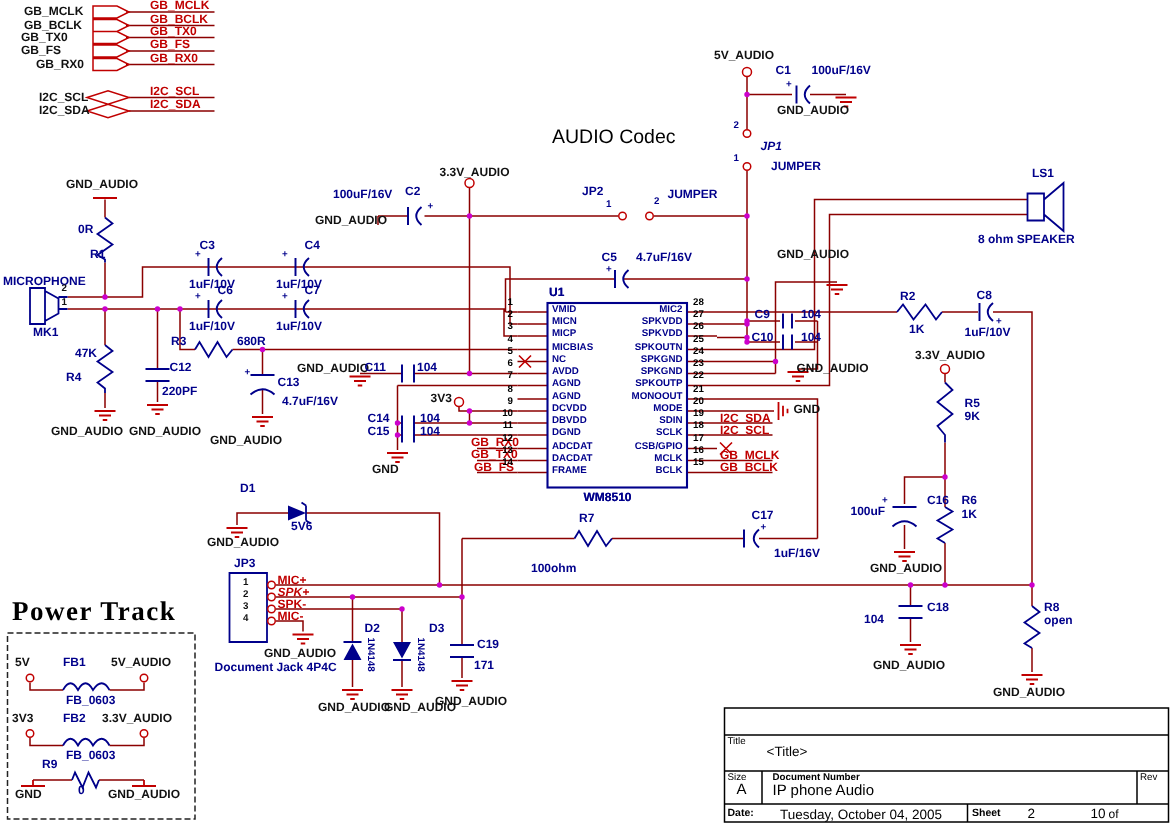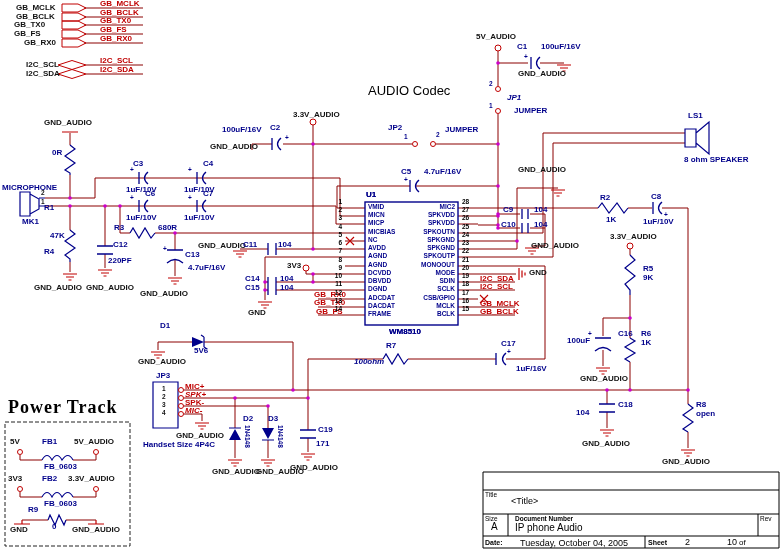--- a/index.html
+++ b/index.html
@@ -159,21 +159,21 @@
       <span class="lb red" style="left: 100px; top: 17px;">GB_TX0</span>
       <span class="lb red" style="left: 100px; top: 26px;">GB_FS</span>
       <span class="lb red" style="left: 100px; top: 35px;">GB_RX0</span>
       <span class="lb black" style="left: 26px; top: 61px;">I2C_SCL</span>
       <span class="lb black" style="left: 26px; top: 70px;">I2C_SDA</span>
       <span class="lb red" style="left: 100px; top: 57px;">I2C_SCL</span>
       <span class="lb red" style="left: 100px; top: 66px;">I2C_SDA</span>
       <span class="lb big" style="left: 368px; top: 84px;">AUDIO Codec</span>
       <span class="lb black" style="left: 44px; top: 119px;">GND_AUDIO</span>
       <span class="lb navy" style="left: 52px; top: 149px;">0R</span>
-      <span class="lb navy" style="left: 44px; top: 166px; margin-top: 38px;">R1</span>
+      <span class="lb navy" style="left: 60px; top: 166px;">R1</span>
       <span class="lb navy" style="left: 2px; top: 184px;">MICROPHONE</span>
       <span class="lb black sm" style="left: 41px; top: 190px;">2</span>
       <span class="lb black sm" style="left: 41px; top: 199px;">1</span>
       <span class="lb navy" style="left: 22px; top: 218px;">MK1</span>
       <span class="lb navy" style="left: 50px; top: 232px;">47K</span>
       <span class="lb navy" style="left: 44px; top: 248px;">R4</span>
       <span class="lb black" style="left: 34px; top: 284px;">GND_AUDIO</span>
       <span class="lb navy" style="left: 113px; top: 241px;">C12</span>
       <span class="lb navy" style="left: 108px; top: 257px;">220PF</span>
       <span class="lb black" style="left: 86px; top: 284px;">GND_AUDIO</span>
@@ -235,21 +235,21 @@
       <span class="lb red" style="left: 480px; top: 300px;">GB_MCLK</span>
       <span class="lb red" style="left: 480px; top: 308px;">GB_BCLK</span>
       <span class="lb black" style="left: 529px; top: 269px;">GND</span>
       <span class="lb black" style="left: 518px; top: 166px;">GND_AUDIO</span>
       <span class="lb navy" style="left: 503px; top: 206px;">C9</span>
       <span class="lb navy" style="left: 534px; top: 206px;">104</span>
       <span class="lb navy" style="left: 501px; top: 221px;">C10</span>
       <span class="lb navy" style="left: 534px; top: 221px;">104</span>
       <span class="lb black" style="left: 531px; top: 242px;">GND_AUDIO</span>
       <span class="lb navy" style="left: 688px; top: 112px;">LS1</span>
-      <span class="lb navy" style="left: 684px; top: 156px;">8 ohm SPEAKER</span>
+      <span class="lb navy" style="left: 652px; top: 156px;">8 ohm SPEAKER</span>
       <span class="lb navy" style="left: 600px; top: 194px;">R2</span>
       <span class="lb navy" style="left: 606px; top: 216px;">1K</span>
       <span class="lb navy" style="left: 651px; top: 193px;">C8</span>
       <span class="lb navy sm" style="left: 664px; top: 212px;">+</span>
       <span class="lb navy" style="left: 643px; top: 218px;">1uF/10V</span>
       <span class="lb black" style="left: 610px; top: 233px;">3.3V_AUDIO</span>
       <span class="lb navy" style="left: 643px; top: 265px;">R5</span>
       <span class="lb navy" style="left: 643px; top: 274px;">9K</span>
       <span class="lb navy" style="left: 618px; top: 330px;">C16</span>
       <span class="lb navy sm" style="left: 588px; top: 331px;">+</span>
@@ -257,40 +257,40 @@
       <span class="lb navy" style="left: 641px; top: 330px;">R6</span>
       <span class="lb navy" style="left: 641px; top: 339px;">1K</span>
       <span class="lb black" style="left: 580px; top: 375px;">GND_AUDIO</span>
       <span class="lb navy" style="left: 618px; top: 401px;">C18</span>
       <span class="lb navy" style="left: 576px; top: 409px;">104</span>
       <span class="lb black" style="left: 582px; top: 440px;">GND_AUDIO</span>
       <span class="lb navy" style="left: 696px; top: 401px;">R8</span>
       <span class="lb navy" style="left: 696px; top: 410px;">open</span>
       <span class="lb black" style="left: 662px; top: 458px;">GND_AUDIO</span>
       <span class="lb navy" style="left: 386px; top: 342px;">R7</span>
-      <span class="lb navy" style="left: 354px; top: 358px; font-style: italic;">100ohm</span>
+      <span class="lb navy" style="left: 354px; top: 375px;">100ohm</span>
       <span class="lb navy" style="left: 501px; top: 340px;">C17</span>
       <span class="lb navy sm" style="left: 507px; top: 349px;">+</span>
       <span class="lb navy" style="left: 516px; top: 365px;">1uF/16V</span>
       <span class="lb navy" style="left: 160px; top: 322px;">D1</span>
       <span class="lb navy" style="left: 194px; top: 347px;">5V6</span>
       <span class="lb black" style="left: 138px; top: 358px;">GND_AUDIO</span>
       <span class="lb navy" style="left: 156px; top: 372px;">JP3</span>
       <span class="lb black sm" style="left: 162px; top: 386px;">1</span>
       <span class="lb black sm" style="left: 162px; top: 394px;">2</span>
       <span class="lb black sm" style="left: 162px; top: 402px;">3</span>
       <span class="lb black sm" style="left: 162px; top: 410px;">4</span>
       <span class="lb red" style="left: 185px; top: 383px;">MIC+</span>
       <span class="lb red" style="left: 185px; top: 391px; font-style: italic;">SPK+</span>
       <span class="lb red" style="left: 185px; top: 399px;">SPK-</span>
-      <span class="lb red" style="left: 185px; top: 407px; font-style: italic;">MIC-</span>
+      <span class="lb red" style="left: 185px; top: 407px;">MIC-</span>
       <span class="lb black" style="left: 176px; top: 432px;">GND_AUDIO</span>
-      <span class="lb navy" style="left: 143px; top: 441px;">Handset Size 4P4C</span>
+      <span class="lb navy" style="left: 143px; top: 441px;">Document Jack 4P4C</span>
       <span class="lb navy" style="left: 243px; top: 415px;">D2</span>
-      <span class="lb navy" style="left: 268px; top: 415px; text-align: right;">D3</span>
+      <span class="lb navy" style="left: 286px; top: 415px; text-align: right;">D3</span>
       <span class="lb navy sm rot" style="left: 243px; top: 425px;">1N4148</span>
       <span class="lb navy sm rot" style="left: 276px; top: 425px;">1N4148</span>
       <span class="lb black" style="left: 212px; top: 468px;">GND_AUDIO</span>
       <span class="lb black" style="left: 256px; top: 468px;">GND_AUDIO</span>
       <span class="lb navy" style="left: 318px; top: 426px;">C19</span>
       <span class="lb navy" style="left: 316px; top: 440px;">171</span>
       <span class="lb black" style="left: 290px; top: 464px;">GND_AUDIO</span>
       <span class="lb pt" style="left: 8px; top: 398px;">Power Track</span>
       <span class="lb black" style="left: 10px; top: 438px;">5V</span>
       <span class="lb navy" style="left: 42px; top: 438px;">FB1</span>

